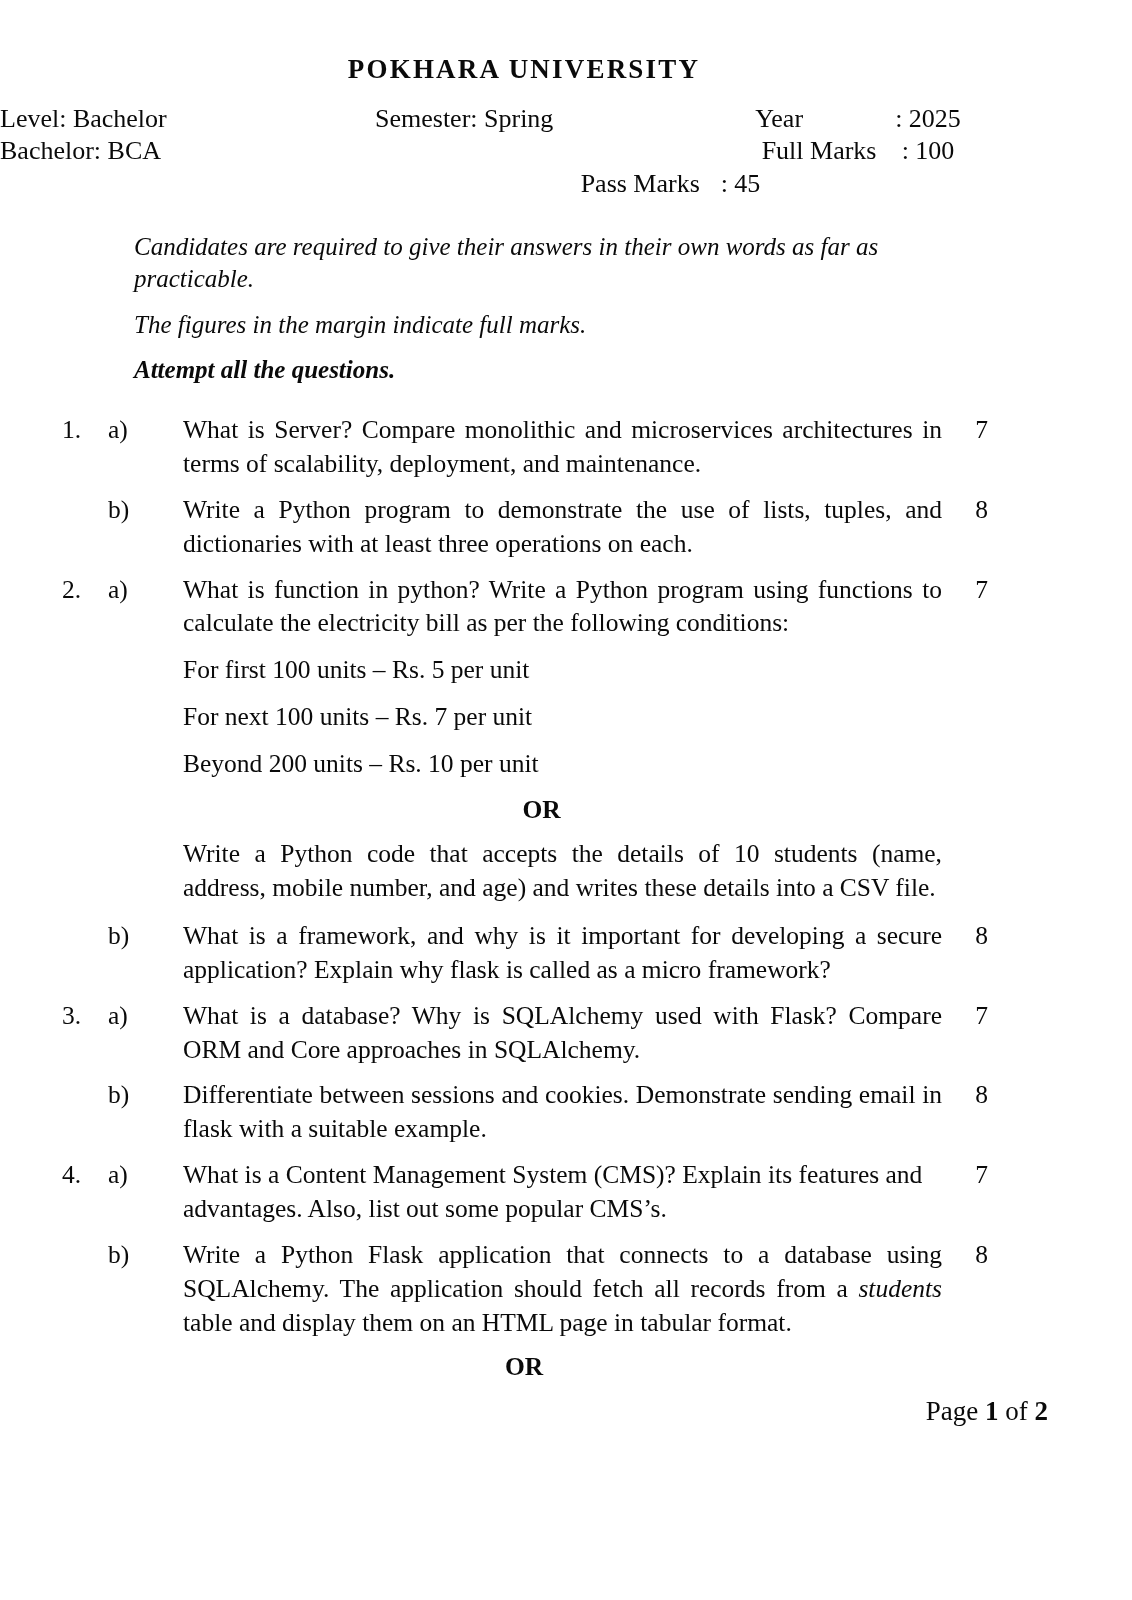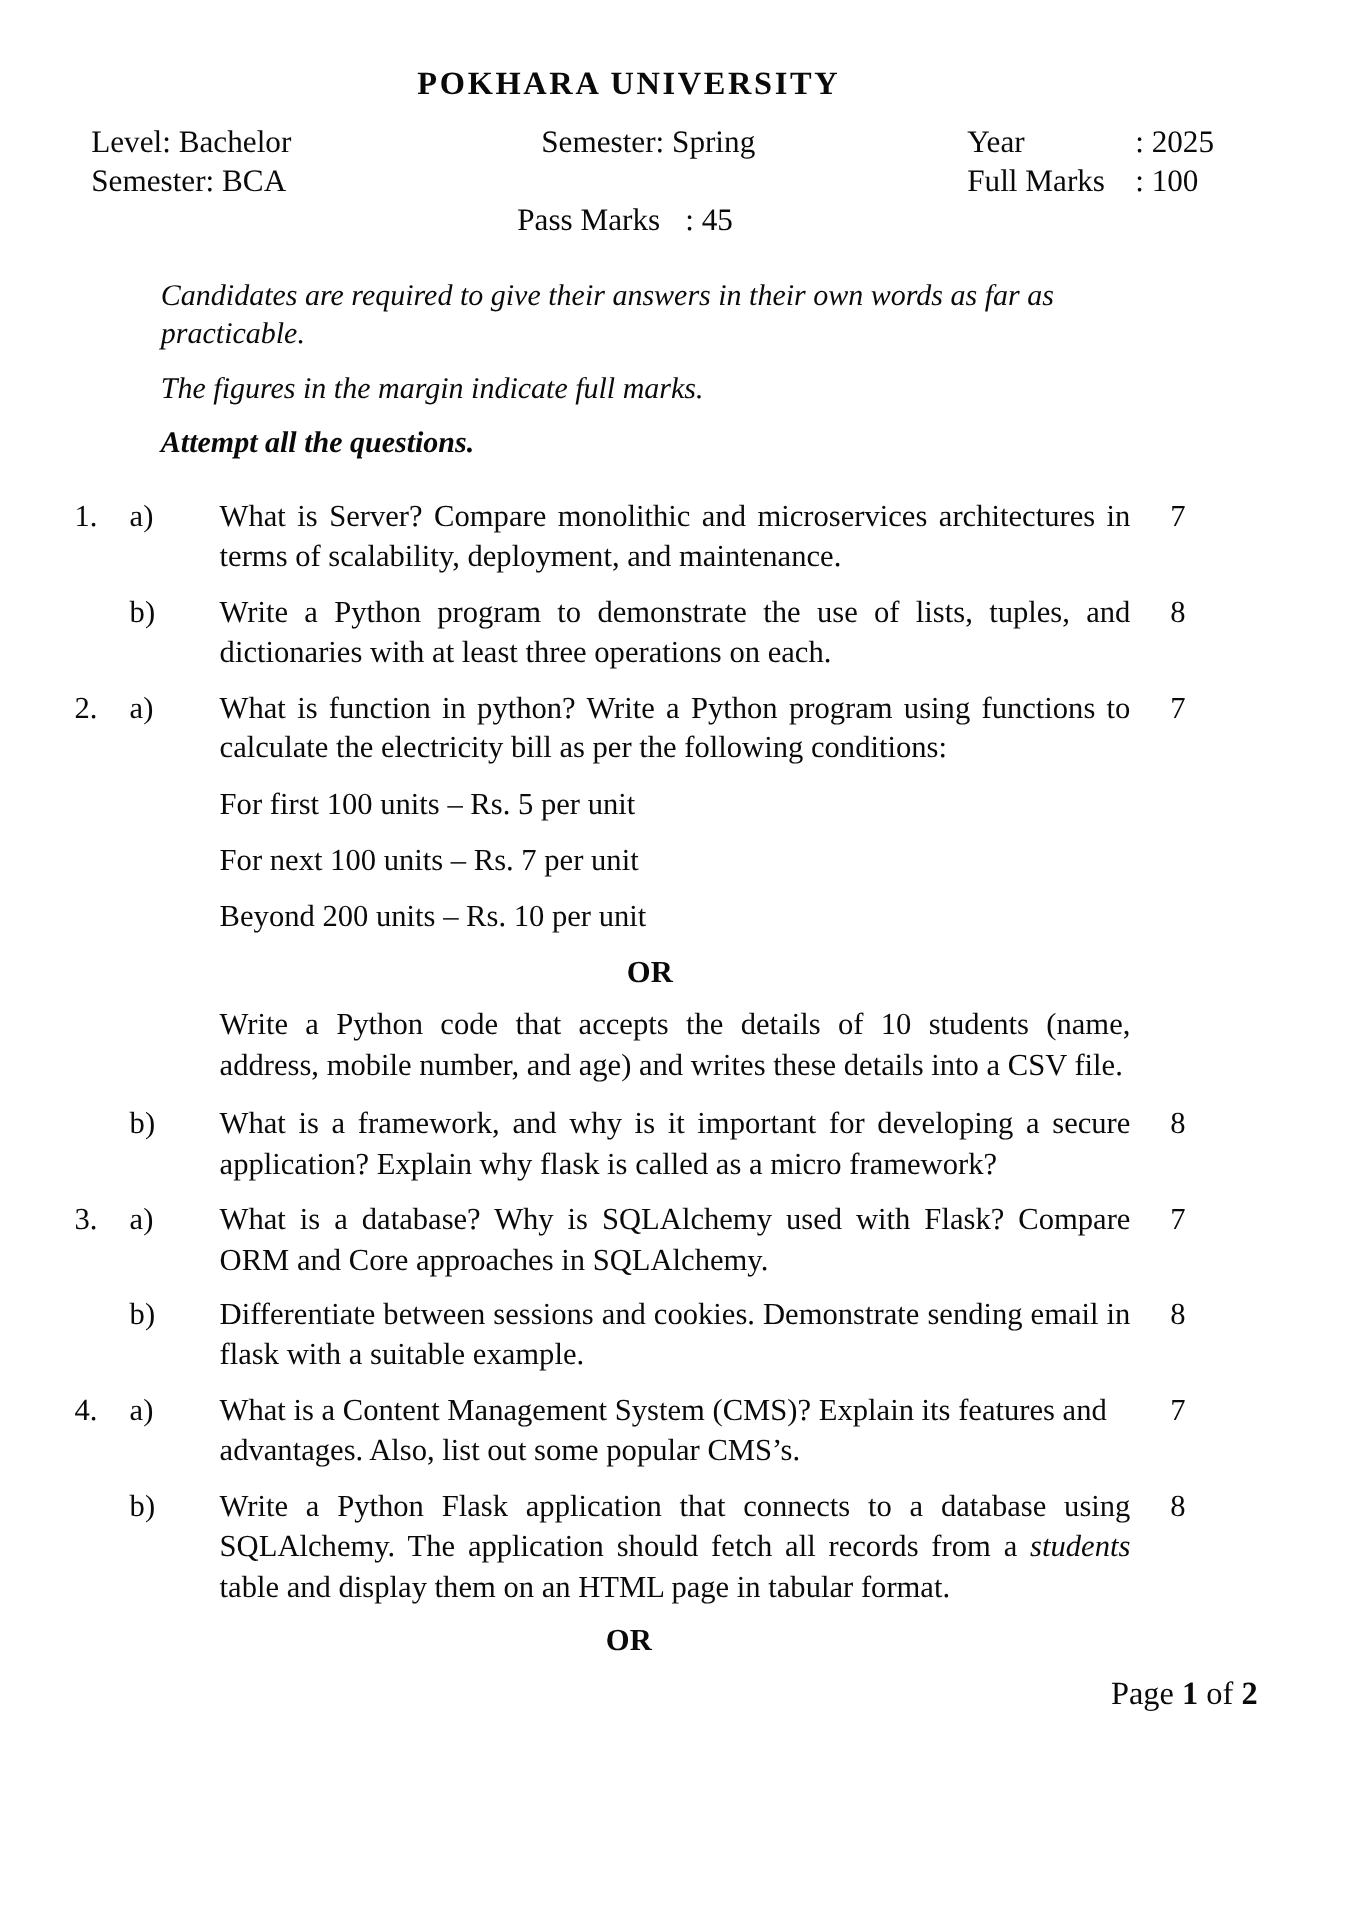--- a/index.html
+++ b/index.html
@@ -25,32 +25,31 @@
     text-align: center;
     font-size: 27px;
     font-weight: bold;
     letter-spacing: 2.2px;
     margin-top: 55px;
     line-height: 1.1;
   }
 
   .meta {
     margin-top: 18px;
-    padding-left: 76px;
     padding-right: 62px;
     font-size: 26px;
     line-height: 1.26;
   }
   .meta-row {
     display: flex;
     align-items: baseline;
   }
   .meta-left  { width: 375px; flex: 0 0 375px; white-space: nowrap; }
   .meta-mid   { width: 355px; flex: 0 0 355px; white-space: nowrap; }
-  .meta-right { flex: 1 1 auto; display: flex; }
+  .meta-right { flex: 1 1 auto; display: flex; justify-content: center; }
   .mr-label { width: 140px; flex: 0 0 140px; white-space: nowrap; }
   .mr-value { white-space: nowrap; }
 
   
   .instructions {
     margin-top: 30px;
     padding-left: 134px;
     padding-right: 150px;
     font-size: 25px;
     font-style: italic;
@@ -143,21 +142,21 @@
   <div class="meta">
     <div class="meta-row">
       <div class="meta-left">Level: Bachelor</div>
       <div class="meta-mid">Semester: Spring</div>
       <div class="meta-right">
         <span class="mr-label">Year</span>
         <span class="mr-value">: 2025</span>
       </div>
     </div>
     <div class="meta-row">
-      <div class="meta-left">Semester: BCA</div>
+      <div class="meta-left">Bachelor: BCA</div>
       <div class="meta-mid"></div>
       <div class="meta-right">
         <span class="mr-label">Full Marks</span>
         <span class="mr-value">: 100</span>
       </div>
     </div>
     <div class="meta-row">
       <div class="meta-mid"></div>
       <div class="meta-right">
         <span class="mr-label">Pass Marks</span>

